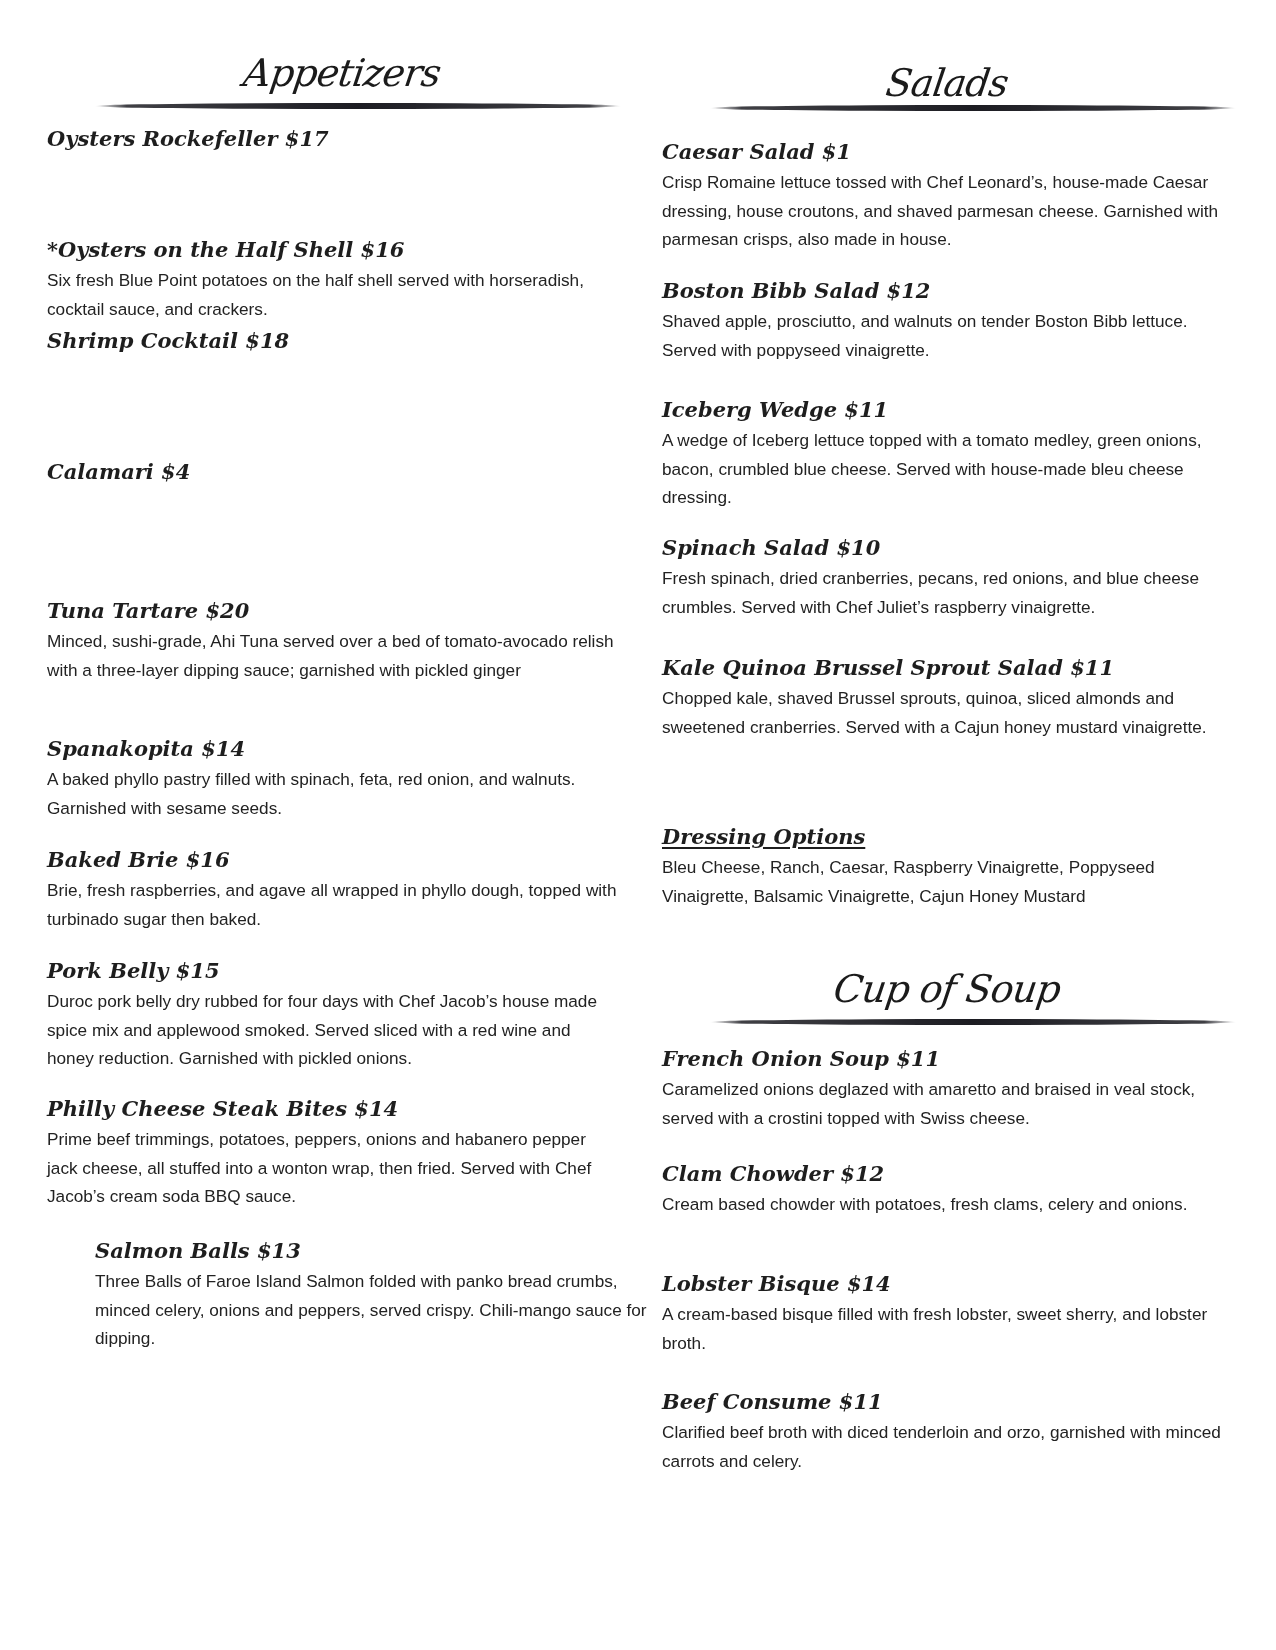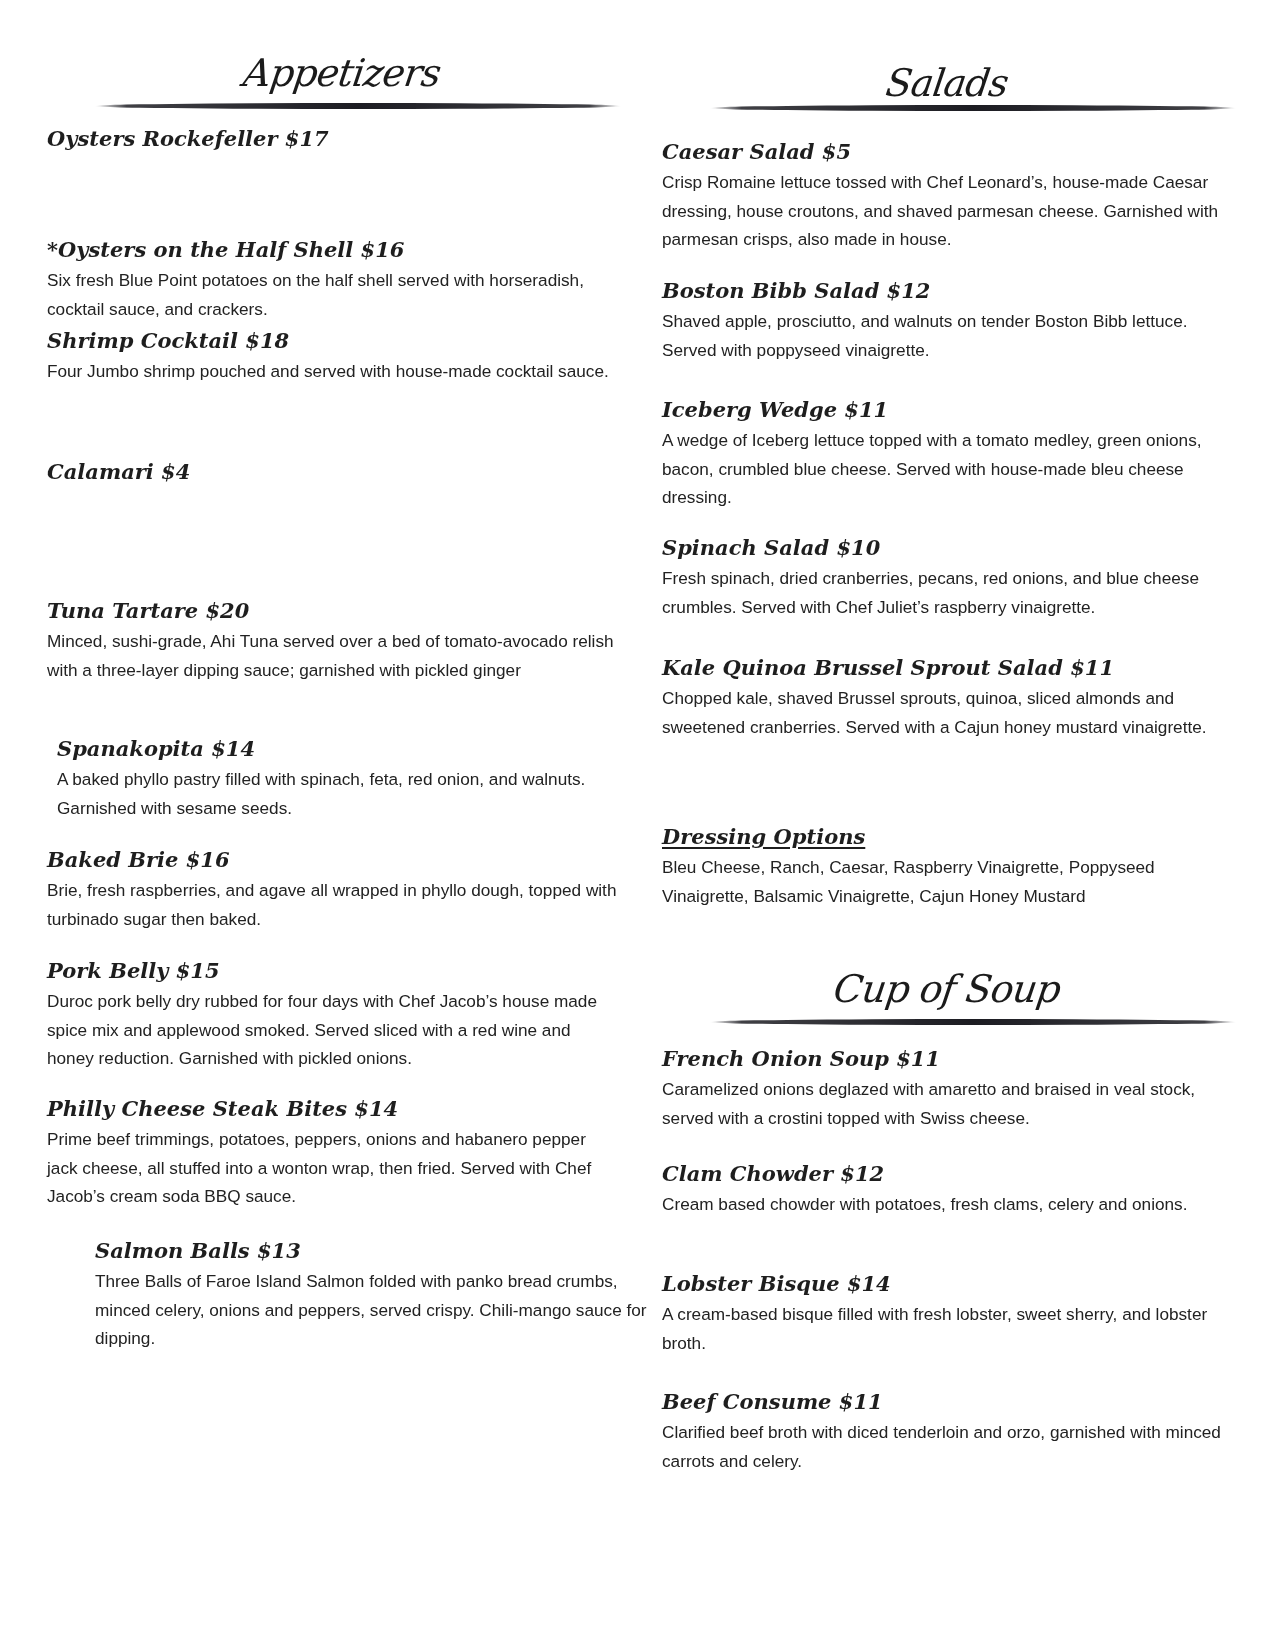--- a/index.html
+++ b/index.html
@@ -90,30 +90,29 @@
 
   <div class="item" style="top:125px;">
     <div class="item-name">Oysters Rockefeller $17</div>
   </div>
   <div class="item" style="top:236px;">
     <div class="item-name">*Oysters on the Half Shell $16</div>
     <div class="item-desc">Six fresh Blue Point potatoes on the half shell served with horseradish, cocktail sauce, and crackers.</div>
   </div>
   <div class="item" style="top:327px;">
     <div class="item-name">Shrimp Cocktail $18</div>
-    <div class="item-desc">Four Jumbo shrimp pouched and served with house-made cocktail sauce.</div>
   </div>
   <div class="item" style="top:458px;">
     <div class="item-name">Calamari $4</div>
   </div>
   <div class="item" style="top:597px;">
     <div class="item-name">Tuna Tartare $20</div>
     <div class="item-desc">Minced, sushi-grade, Ahi Tuna served over a bed of tomato-avocado relish with a three-layer dipping sauce; garnished with pickled ginger</div>
   </div>
-  <div class="item" style="top:735px;margin-left:10px;">
+  <div class="item" style="top:735px;">
     <div class="item-name">Spanakopita $14</div>
     <div class="item-desc">A baked phyllo pastry filled with spinach, feta, red onion, and walnuts. Garnished with sesame seeds.</div>
   </div>
   <div class="item" style="top:846px;">
     <div class="item-name">Baked Brie $16</div>
     <div class="item-desc">Brie, fresh raspberries, and agave all wrapped in phyllo dough, topped with turbinado sugar then baked.</div>
   </div>
   <div class="item" style="top:957px;">
     <div class="item-name">Pork Belly $15</div>
     <div class="item-desc">Duroc pork belly dry rubbed for four days with Chef Jacob’s house made spice mix and applewood smoked. Served sliced with a red wine and honey reduction. Garnished with pickled onions.</div>
@@ -128,21 +127,21 @@
   </div>
 </div>
 
 <div class="column col-right">
   <div class="section-header" style="top:60px;">
     <div class="section-title" style="padding-left:0px;">Salads</div>
   </div>
   <div class="section-rule" style="top:105px; left:48px; width:526px;"></div>
 
   <div class="item" style="top:138px;">
-    <div class="item-name">Caesar Salad $5</div>
+    <div class="item-name">Caesar Salad $1</div>
     <div class="item-desc">Crisp Romaine lettuce tossed with Chef Leonard’s, house-made Caesar dressing, house croutons, and shaved parmesan cheese. Garnished with parmesan crisps, also made in house.</div>
   </div>
   <div class="item" style="top:277px;">
     <div class="item-name">Boston Bibb Salad $12</div>
     <div class="item-desc">Shaved apple, prosciutto, and walnuts on tender Boston Bibb lettuce. Served with poppyseed vinaigrette.</div>
   </div>
   <div class="item" style="top:396px;">
     <div class="item-name">Iceberg Wedge $11</div>
     <div class="item-desc">A wedge of Iceberg lettuce topped with a tomato medley, green onions, bacon, crumbled blue cheese. Served with house-made bleu cheese dressing.</div>
   </div>

